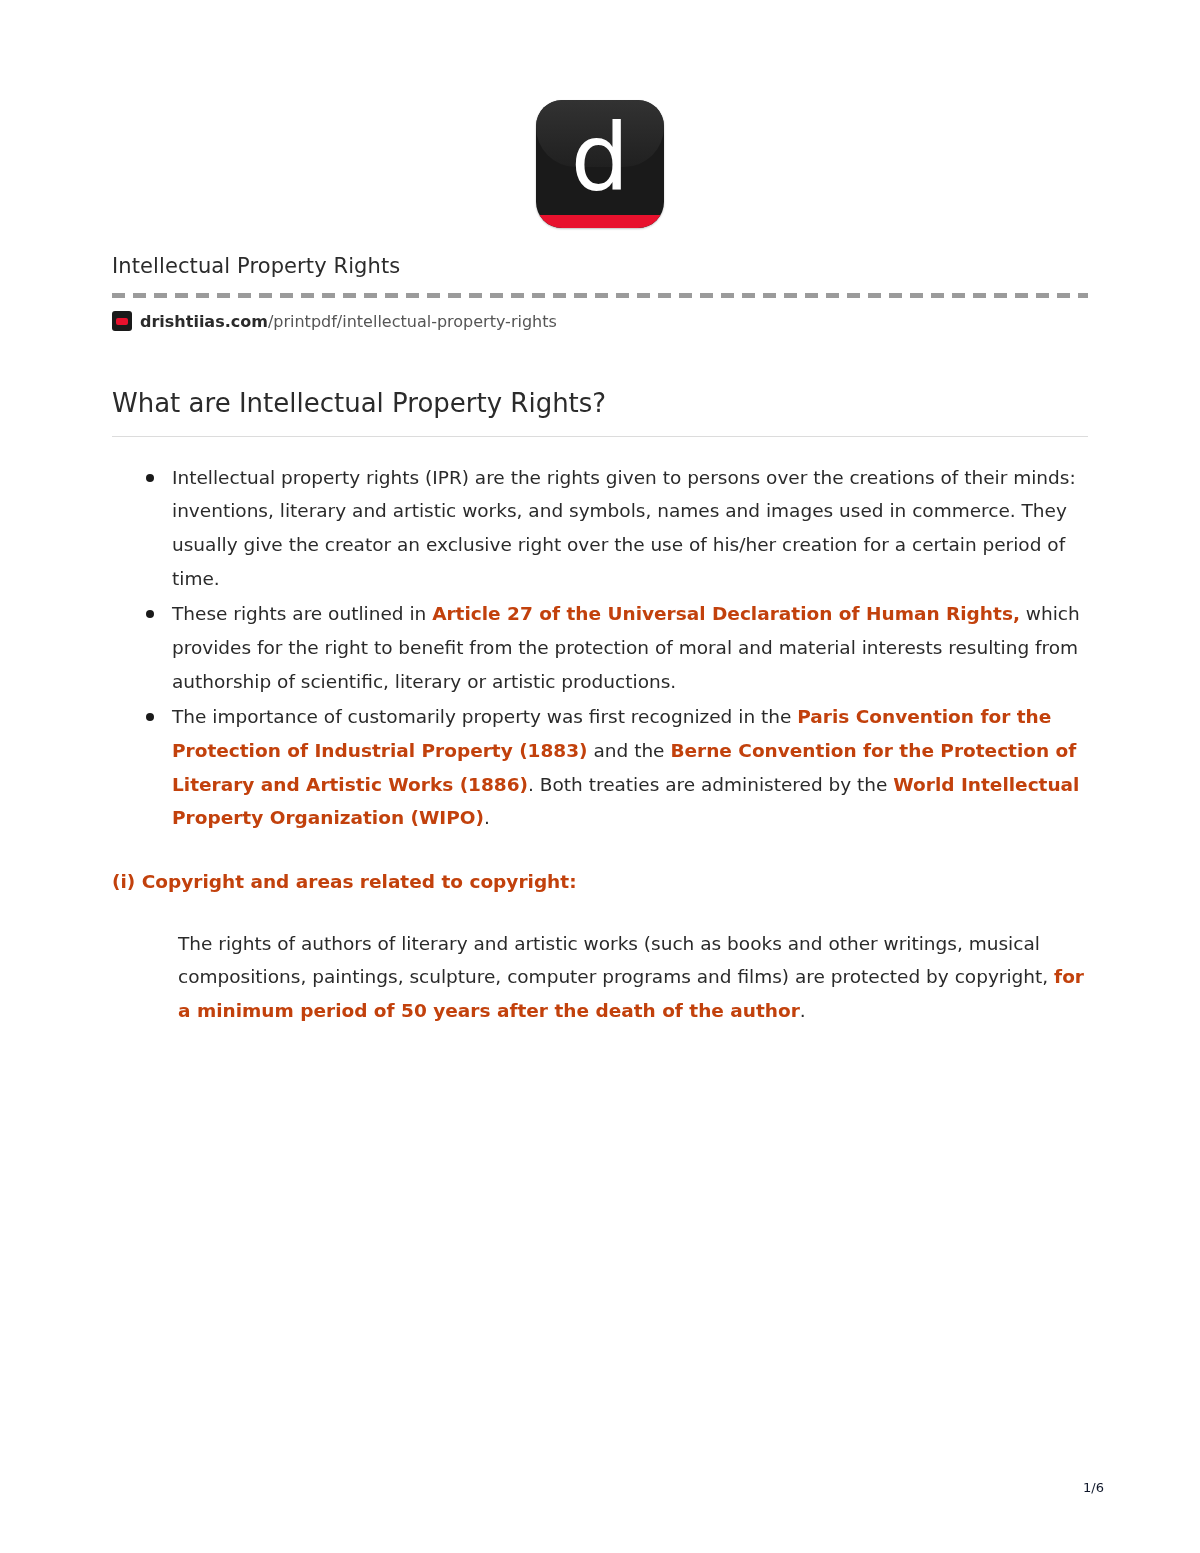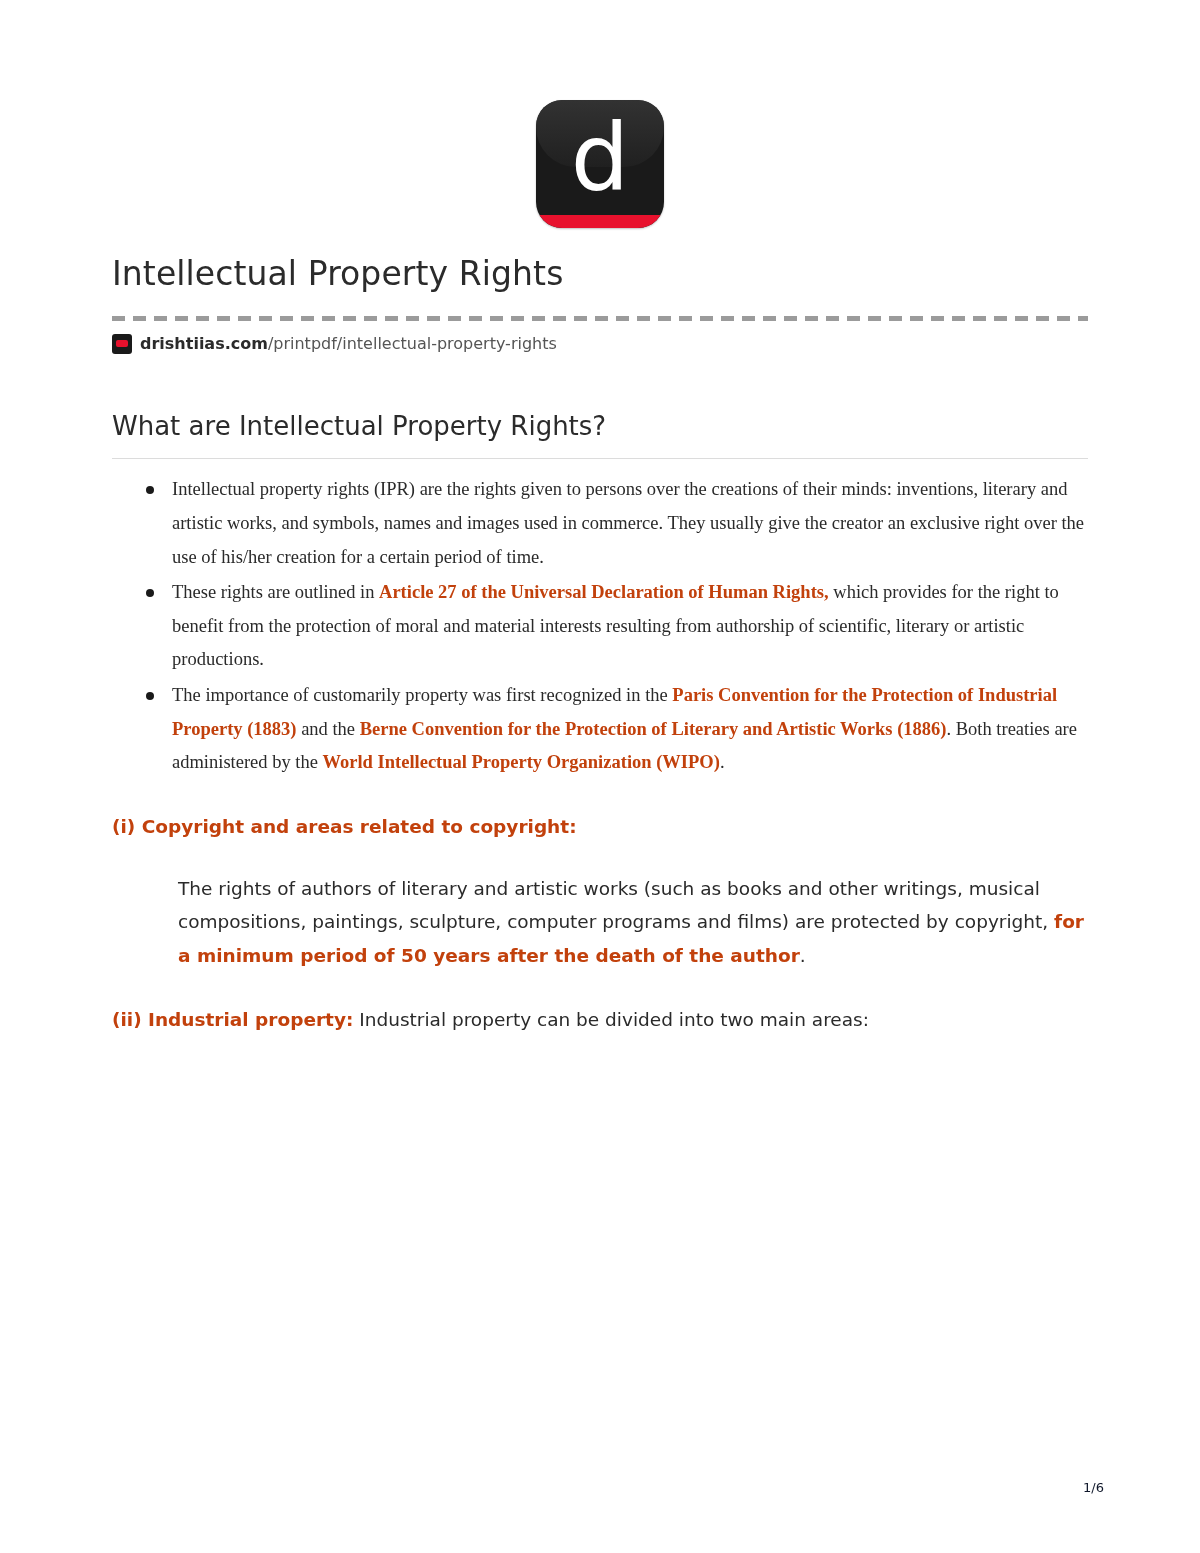--- a/index.html
+++ b/index.html
@@ -81,21 +81,21 @@
     font-family: "DejaVu Sans", sans-serif;
     font-size: 68px;
     letter-spacing: -1px;
     color: #111;
     line-height: 1;
   }
 
   
   .doc-title {
     margin-top: 26px;
-    font-size: 33px;
+    font-size: 21px;
     font-weight: 400;
     color: #2b2b2b;
     line-height: 1.2;
     letter-spacing: 0.1px;
   }
   .dashed-rule {
     margin-top: 12px;
     height: 5px;
     width: 100%;
     background-image: repeating-linear-gradient(to right, #9b9b9b 0px, #9b9b9b 13px, rgba(0,0,0,0) 13px, rgba(0,0,0,0) 21px);
@@ -135,24 +135,23 @@
     color: #2b2b2b;
     line-height: 1.25;
   }
   .thin-rule {
     margin-top: 16px;
     height: 1px;
     width: 100%;
     background: #dcdcdc;
   }
   ul.bullets {
-    margin: 14px 0 0 0;
+    margin: 24px 0 0 0;
     padding-left: 60px;
     list-style: none;
-    font-family: Liberation Serif, serif;
   }
   ul.bullets > li {
     position: relative;
     font-size: 18.5px;
     line-height: 1.82;
     color: #2a2a2a;
     margin-bottom: 2px;
   }
   ul.bullets > li::before {
     content: "";
@@ -214,19 +213,18 @@
 
     <ul class="bullets" id="bullet-list">
         <li><span>Intellectual property rights (IPR) are the rights given to persons over the creations of their minds: inventions, literary and artistic works, and symbols, names and images used in commerce. They usually give the creator an exclusive right over the use of his/her creation for a certain period of time.</span></li>
         <li><span>These rights are outlined in </span><b>Article 27 of the Universal Declaration of Human Rights,</b><span> which provides for the right to benefit from the protection of moral and material interests resulting from authorship of scientific, literary or artistic productions.</span></li>
         <li><span>The importance of customarily property was first recognized in the </span><b>Paris Convention for the Protection of Industrial Property (1883)</b><span> and the </span><b>Berne Convention for the Protection of Literary and Artistic Works (1886)</b><span>. Both treaties are administered by the </span><b>World Intellectual Property Organization (WIPO)</b><span>.</span></li>
       </ul>
 
     <div id="paragraph-area">
         <p class="para"><b>(i) Copyright and areas related to copyright:</b></p>
         <p class="para indented"><span>The rights of authors of literary and artistic works (such as books and other writings, musical compositions, paintings, sculpture, computer programs and films) are protected by copyright, </span><b>for a minimum period of 50 years after the death of the author</b><span>.</span></p>
-        <p class="para"><b>(ii) Industrial property:</b><span> Industrial property can be divided into two main areas:</span></p>
       </div>
 
   </div>
 
   <div class="page-number">1/6</div>
 </div>
 
 </body></html>

